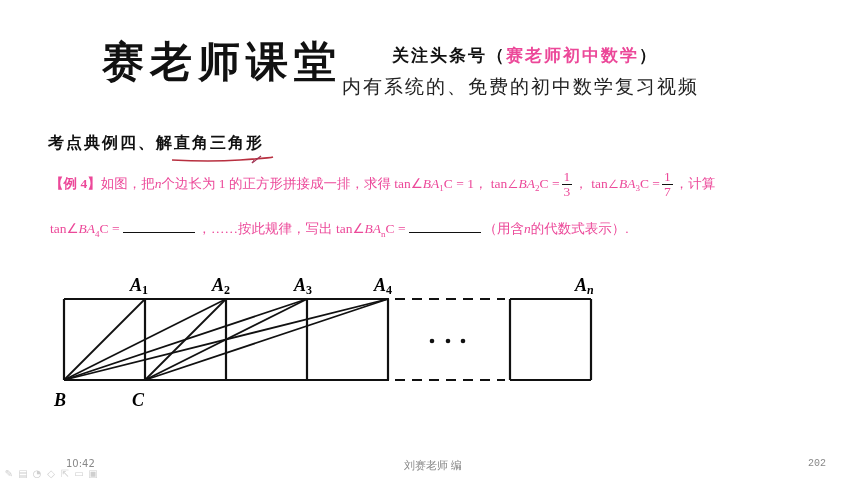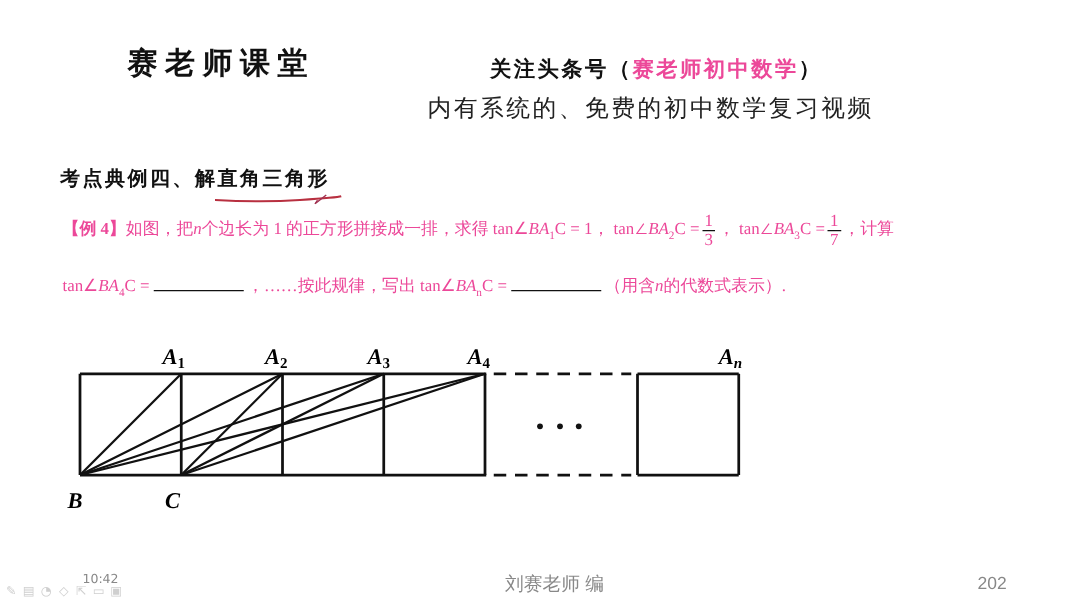--- a/index.html
+++ b/index.html
@@ -1,36 +1,36 @@
 <!DOCTYPE html>
 <html><head>
 <meta charset="utf-8">
 <style>
   html,body{margin:0;padding:0;}
   body{width:864px;height:486px;background:#ffffff;position:relative;overflow:hidden;font-family:"DejaVu Serif",serif;color:#111;}
   .abs{position:absolute;}
-  .brand{left:102px;top:34px;font-size:24px;font-weight:bold;letter-spacing:6px;font-family:"DejaVu Serif",serif;color:#111;}
+  .brand{left:102px;top:34px;font-size:42px;font-weight:bold;letter-spacing:6px;font-family:"DejaVu Serif",serif;color:#111;}
   .follow{left:392px;top:44px;font-size:17px;font-weight:bold;letter-spacing:2px;color:#111;}
   .follow .red{color:#ec4899;}
   .subtitle{left:342px;top:74px;font-size:19px;letter-spacing:2px;color:#222;font-family:"DejaVu Sans",sans-serif;}
   .section{left:48px;top:133px;font-size:16px;font-weight:bold;letter-spacing:2px;color:#111;text-align:center;}
   .underline-ink{left:170px;top:155px;width:105px;height:8px;}
   .pen-mark{left:250px;top:153px;}
   .problem{font-size:13.5px;color:#ec4899;font-family:"Liberation Serif",serif;white-space:nowrap;}
   .line1{left:50px;top:170px;}
   .line2{left:50px;top:220px;}
   .blank{display:inline-block;width:72px;border-bottom:1.6px solid #111;height:12px;vertical-align:baseline;margin:0 3px;}
   .frac{display:inline-block;text-align:center;vertical-align:middle;line-height:14px;margin:0 2px;}
   .frac span{display:block;}
   .frac .num{border-bottom:1px solid #111;padding:0 2px;}
   i.m{font-style:italic;}
   sub{font-size:9px;}
   .footer-time{left:66px;top:458px;font-size:10px;color:#888;font-family:"DejaVu Sans",sans-serif;}
-  .footer-author{left:404px;top:458px;font-size:15px;color:#888;font-family:Liberation Sans, sans-serif;}
-  .footer-page{left:782px;top:458px;font-size:14px;color:#888;font-family:Liberation Sans, sans-serif;}
+  .footer-author{left:404px;top:458px;font-size:11px;color:#888;font-family:Liberation Serif, serif;}
+  .footer-page{left:808px;top:458px;font-size:10px;color:#888;font-family:Liberation Mono, monospace;}
   .toolbar{left:4px;top:469px;display:flex;gap:4px;}
   .tool{width:10px;height:10px;color:#cfcfcf;font-size:10px;line-height:10px;text-align:center;font-family:"DejaVu Sans",sans-serif;}
   svg text{font-family:"Liberation Serif",serif;font-style:italic;font-weight:bold;}
 </style>
 </head>
 <body>
 
 <div class="abs brand">赛老师课堂</div>
 <div class="abs follow">
   <span>关注头条号（</span><span class="red">赛老师初中数学</span><span>）</span>

